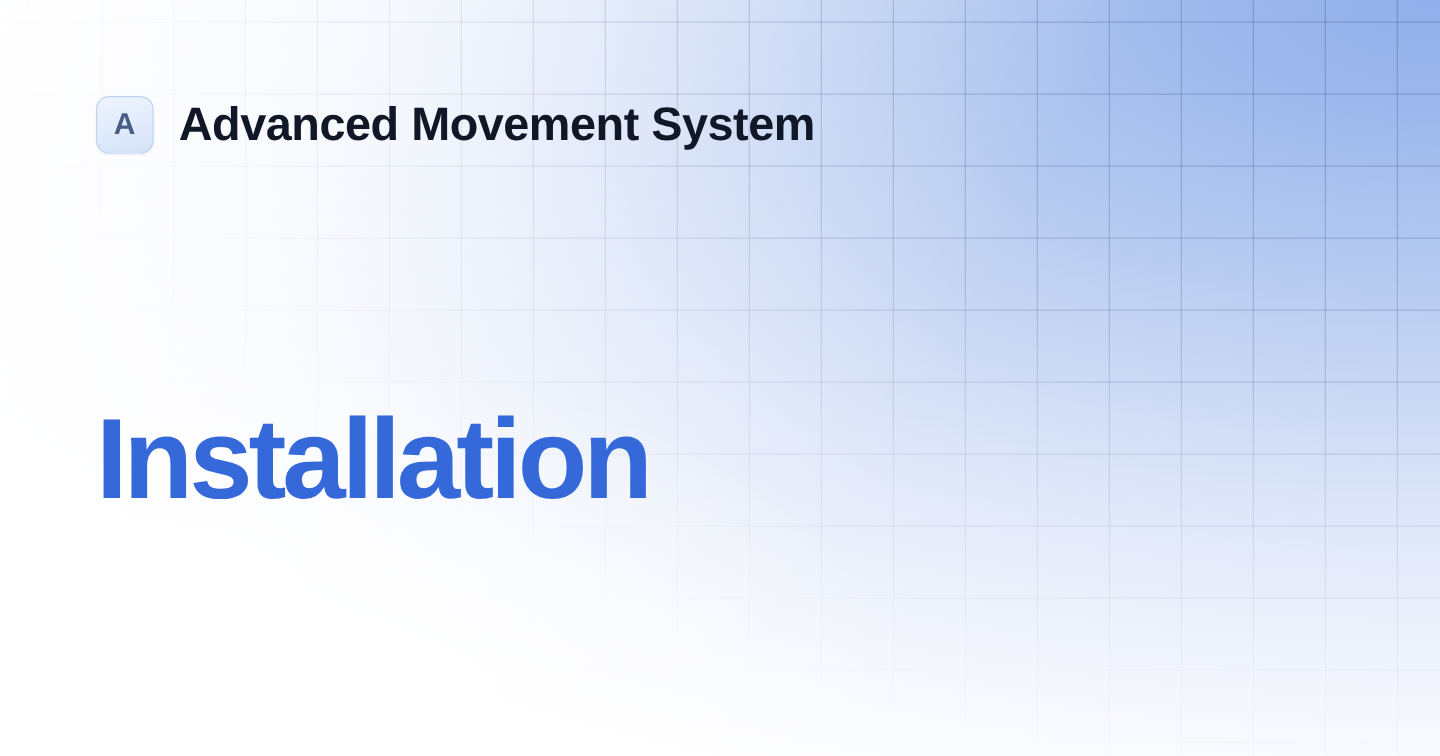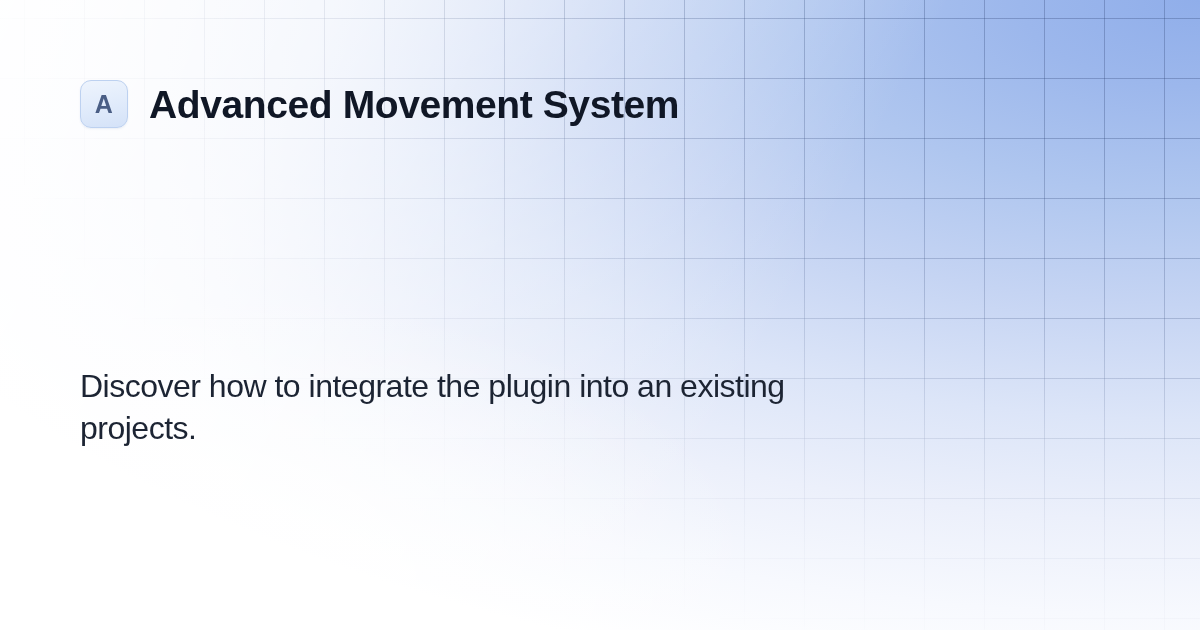--- a/index.html
+++ b/index.html
@@ -189,17 +189,17 @@
   <div class="content">
 
     <div class="brand">
       <div class="brand-badge">
         <span class="brand-badge-letter">A</span>
       </div>
       <div class="brand-name">Advanced Movement System</div>
     </div>
 
     <div class="hero">
-      <p class="hero-subtitle">Discover how to integrate the plugin into an existing projects.</p>
+      <h1 class="hero-title">Installation</h1>
     </div>
 
   </div>
 </div>
 
 </body></html>

